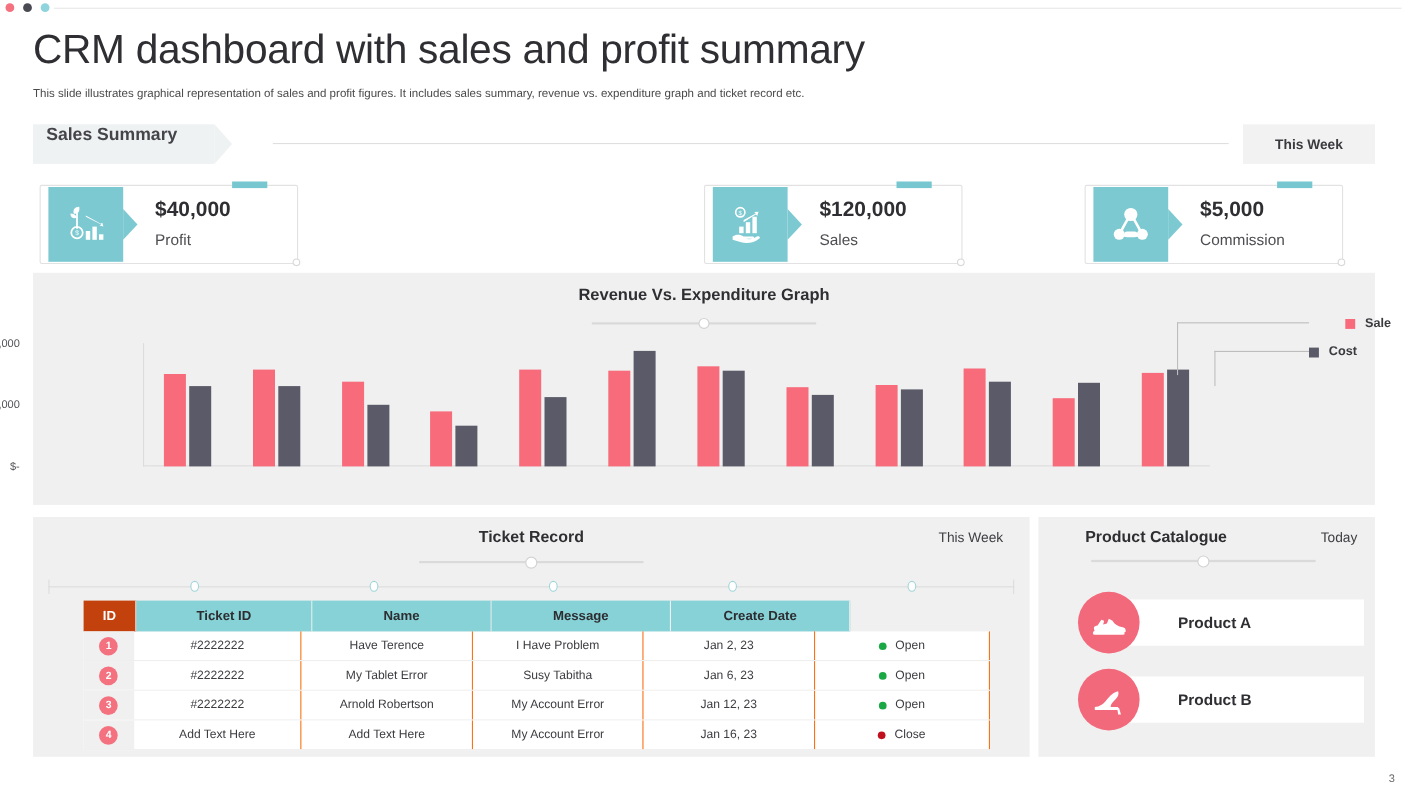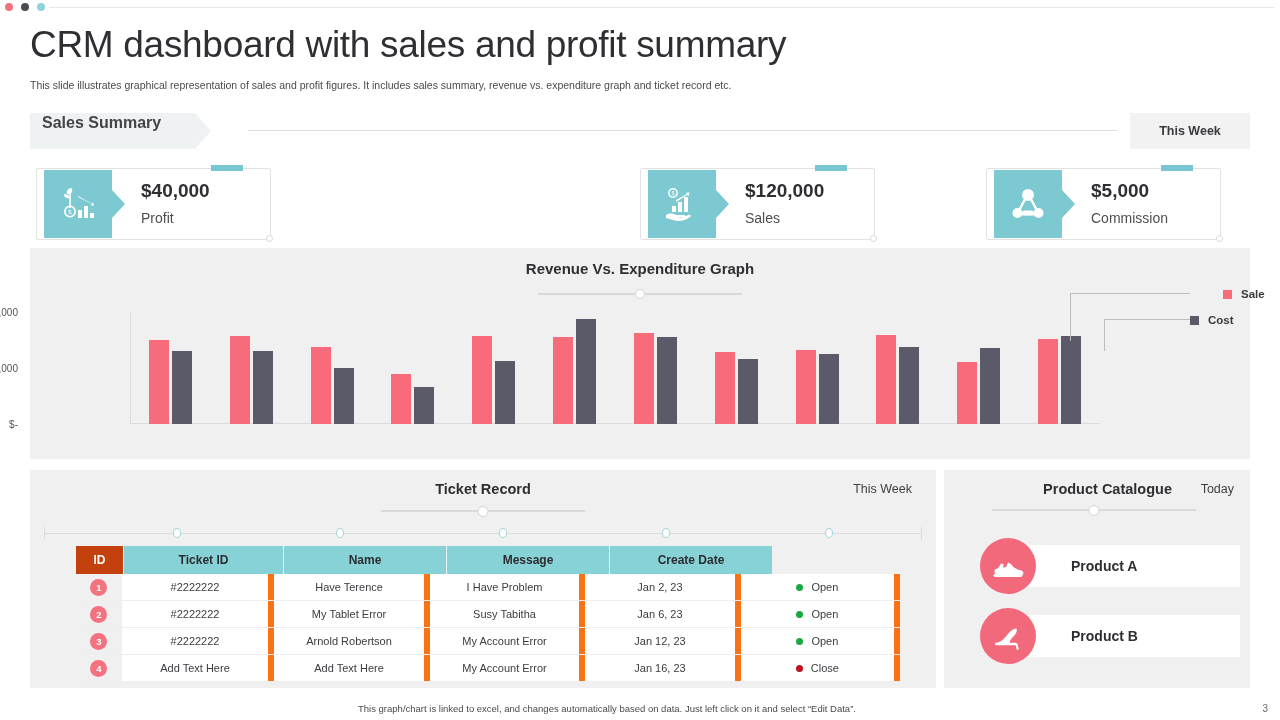--- a/index.html
+++ b/index.html
@@ -128,36 +128,36 @@
   .colrail .hdl {
     position: absolute; top: 3px; width: 8px; height: 10px; border-radius: 50%;
     background: #fff; border: 1px solid #9fd5da;
   }
 
   .table { position: absolute; left: 46px; top: 76px; width: 824px; }
   .thead { display: flex; height: 28px; }
   .th { display: flex; align-items: center; justify-content: center; background: #86d2d6; font-size: 12px; font-weight: bold; color: #2d2d31; border-right: 1px solid #f0f0f0; }
   .th.idcol { background: #c2410c; color: #fff; }
   .tr { display: flex; height: 27px; background: #fff; border-bottom: 1px solid #eeeeee; }
-  .td { display: flex; align-items: center; justify-content: center; font-size: 11px; color: #3c3c41; border-right: 6px solid #f97316; }
+  .td { display: flex; align-items: center; justify-content: center; font-size: 11px; color: #3c3c41; border-right: 1px solid #f97316; }
   .td.idcol { background: #f0f0f0; border-right: none; }
   .idbadge {
     width: 17px; height: 17px; border-radius: 50%; background: #f4717f; color: #fff;
     font-size: 9.5px; font-weight: bold; display: flex; align-items: center; justify-content: center;
   }
   .c-id { width: 48px; } .c-tid { width: 160px; } .c-name { width: 163px; }
   .c-msg { width: 163px; } .c-date { width: 163px; } .c-st { width: 167px; }
   .status { display: flex; align-items: center; gap: 8px; }
   .sdot { width: 7px; height: 7px; border-radius: 50%; }
   .sdot.open { background: #1aa845; }
   .sdot.close { background: #c0101e; }
 
   
   .prod-panel { position: absolute; left: 944px; top: 470px; width: 306px; height: 218px; background: #f0f0f0; }
-  .pc-title { position: absolute; left: 28px; top: 11px; width: 200px; text-align: right; font-size: 14.5px; font-weight: bold; color: #2f2f33; }
+  .pc-title { position: absolute; left: 7px; top: 11px; width: 200px; text-align: center; font-size: 14.5px; font-weight: bold; color: #2f2f33; }
   .pc-today { position: absolute; right: 16px; top: 12px; font-size: 12.5px; color: #3e3e43; }
   .pc-slider { position: absolute; left: 48px; top: 35px; width: 204px; height: 10px; }
   .pc-slider .trk { position: absolute; left: 0; top: 4px; width: 204px; height: 1.5px; background: #dadada; }
   .pc-slider .knb { position: absolute; left: 50%; top: 0; transform: translateX(-50%); width: 11px; height: 11px; border-radius: 50%; background: #fff; border: 1px solid #d2d2d2; }
   .pc-item { position: absolute; left: 36px; width: 260px; height: 31px; }
   .pc-item.i1 { top: 75px; } .pc-item.i2 { top: 145px; }
   .pc-bar { position: absolute; left: 30px; top: 0; width: 230px; height: 42px; background: #fff; display: flex; align-items: center; }
   .pc-bar span { margin-left: 61px; font-size: 14px; font-weight: bold; color: #2f2f33; }
   .pc-circ {
     position: absolute; left: 0; top: -7px; width: 56px; height: 56px; border-radius: 50%;
@@ -460,16 +460,15 @@
       </div>
       <div class="pc-circ">
         <svg viewBox="0 0 40 40" fill="#fff">
           <path d="M5 28c5 0 9-3 13-8 3-4 7-8 12-9 1 3 0 6-3 9-3 3-5 5-5 8h8v3H5z"></path>
           <path d="M29 29h2l2 7h-3z"></path>
         </svg>
       </div>
     </div>
   </div>
 
-  <div class="foot">This graph/chart is linked to excel, and changes automatically based on data. Just left click on it and select “Edit Data”.</div>
   <div class="pageno">3</div>
 
 </div>
 
 </body></html>

